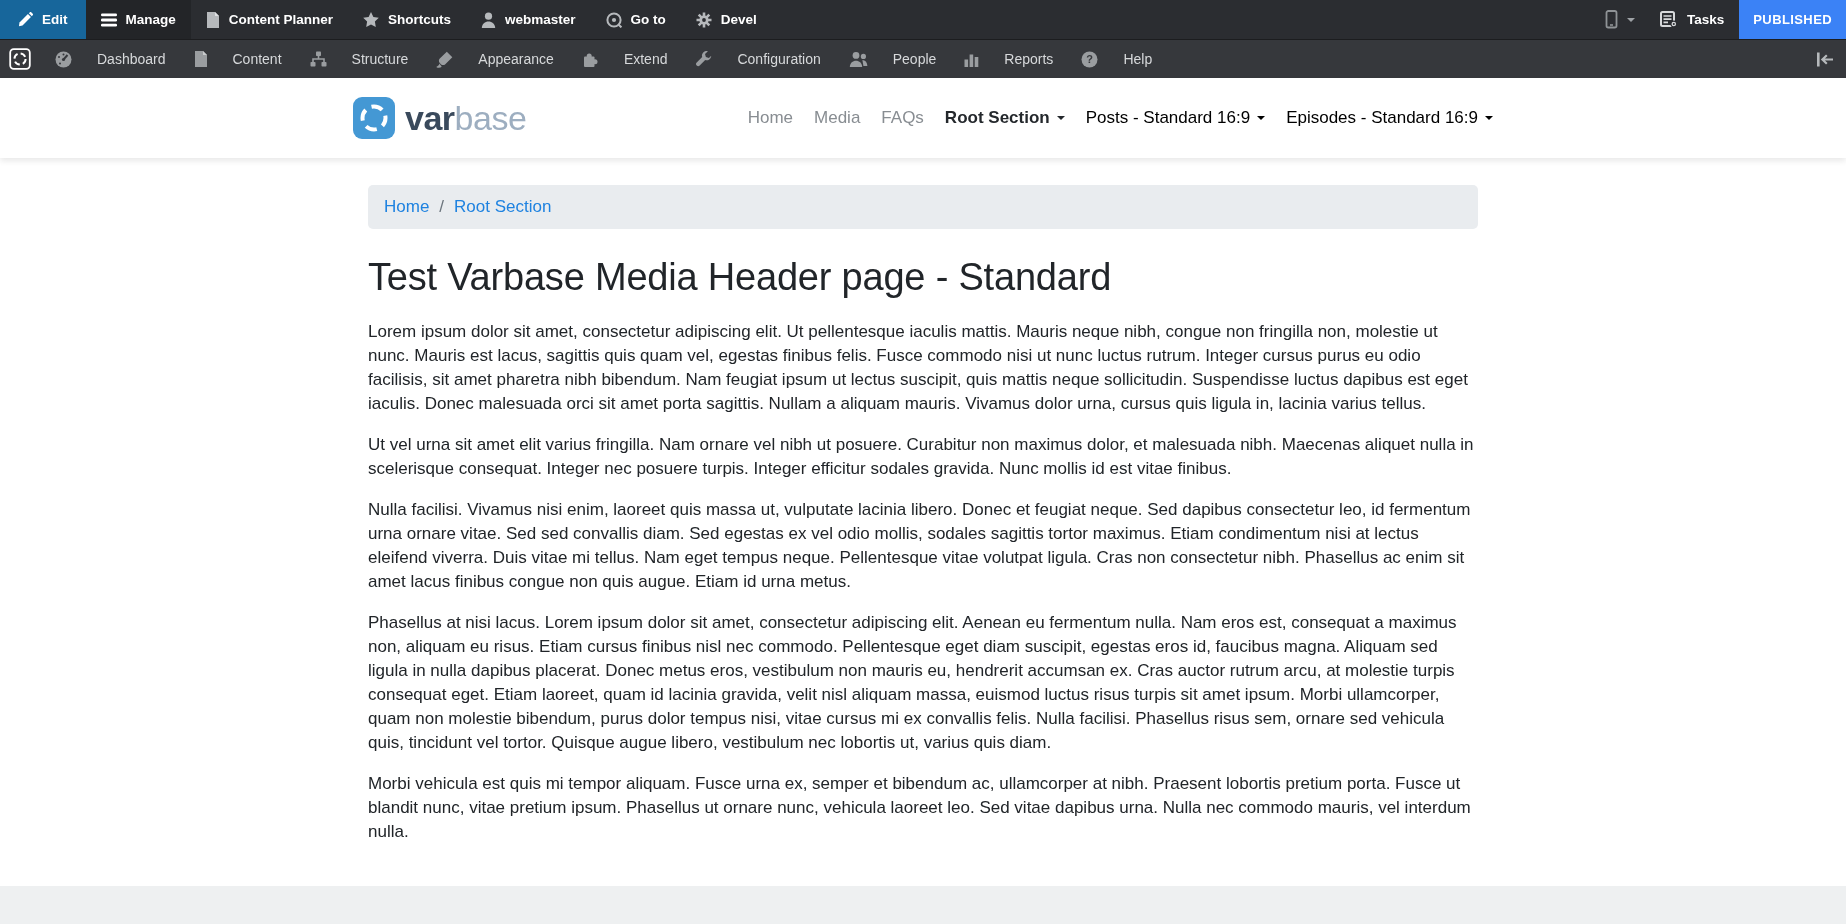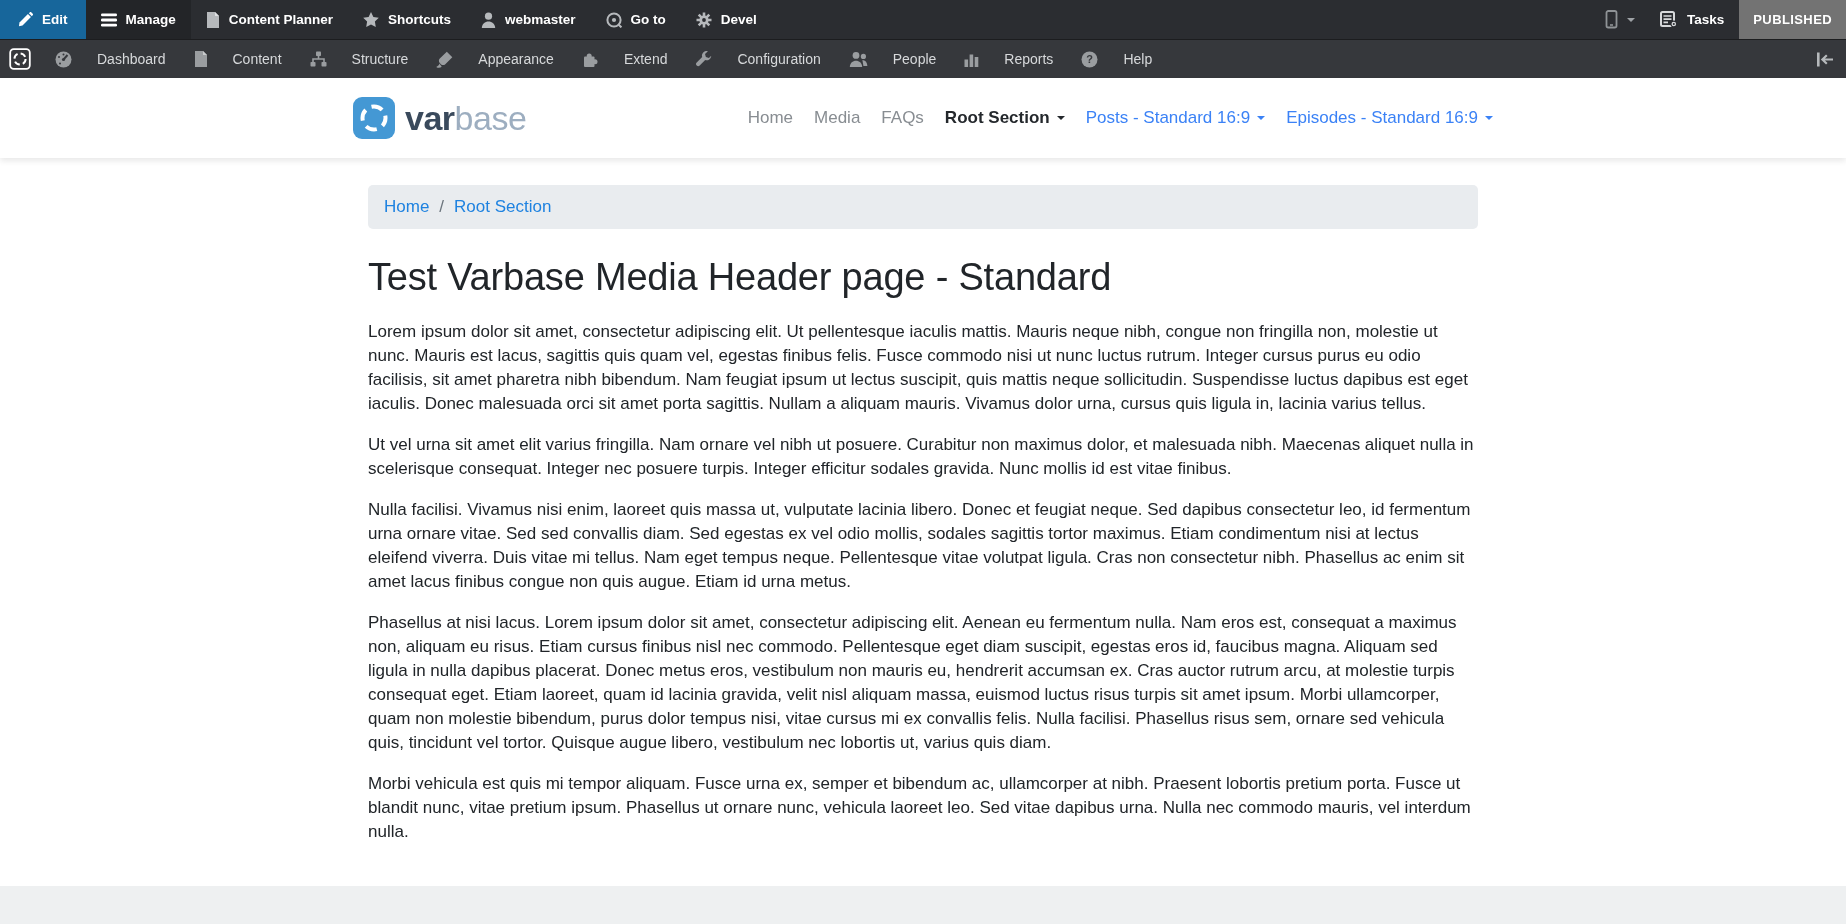--- a/index.html
+++ b/index.html
@@ -12,21 +12,21 @@
     color:#fff; flex:0 0 auto; }
   .tb1-item { display:flex; align-items:center; gap:9px; padding:8px 15px;
     font-size:13.5px; font-weight:bold; cursor:pointer; white-space:nowrap; }
   .tb1-item .ic { display:flex; align-items:center; }
   .edit-btn { background:#17669B; padding:0 18px; }
   .manage-tab { background:#232528; }
   .tb1-spacer { flex:1; }
   .phone-btn { gap:7px; padding:0 10px; }
   .caret { width:0; height:0; border:4.5px solid transparent;
     border-top-color:#9ea2a6; margin-top:4px; }
-  .published-badge { background:#737373; color:#fff; display:flex; align-items:center;
+  .published-badge { background:#3b82f6; color:#fff; display:flex; align-items:center;
     padding:0 14px; font-size:13px; font-weight:bold; letter-spacing:.4px; cursor:pointer; }
 
   
   .toolbar2 { height:39px; background:#36383c; border-top:1px solid #1c1d1f;
     display:flex; align-items:stretch; color:#d7d9db; flex:0 0 auto; }
   .tb2-item { display:flex; align-items:center; gap:25px; padding:0 14px;
     font-size:14px; cursor:pointer; white-space:nowrap; }
   .tb2-home { padding:0 10px 0 9px; }
   .tb2-spacer { flex:1; }
   .tb2-collapse { padding:0 12px; }
@@ -37,21 +37,21 @@
   .header-inner { width:1140px; height:100%; margin:0 auto; display:flex;
     align-items:center; justify-content:space-between; }
   .logo { display:flex; align-items:center; gap:10px; text-decoration:none; cursor:pointer; }
   .logo-text { font-size:34px; line-height:1; letter-spacing:-.5px; }
   .logo-bold { font-weight:bold; color:#3A4A5C; }
   .logo-light { font-weight:normal; color:#9DAEC0; }
   .main-nav { display:flex; align-items:center; gap:21px; font-size:17px; }
   .nav-link { text-decoration:none; color:#888d92; cursor:pointer; display:flex;
     align-items:center; gap:7px; white-space:nowrap; }
   .nav-link.active { color:#24282c; font-weight:bold; }
-  .nav-link.muted { color:#3b82f6; }
+  .nav-link.muted { color:#000000; }
   .nav-caret { width:0; height:0; border:4.5px solid transparent;
     border-top-color:currentColor; margin-top:4px; }
 
   
   main { flex:1 1 auto; background:#fff; }
   .container { width:1140px; margin:0 auto; padding:0 15px; }
   .breadcrumb { margin-top:27px; background:#E9ECEF; border-radius:5px;
     padding:12px 16px; display:flex; align-items:center; gap:10px; font-size:17px; }
   .breadcrumb a { color:#1E82E0; text-decoration:none; cursor:pointer; }
   .breadcrumb .sep { color:#6c757d; }

